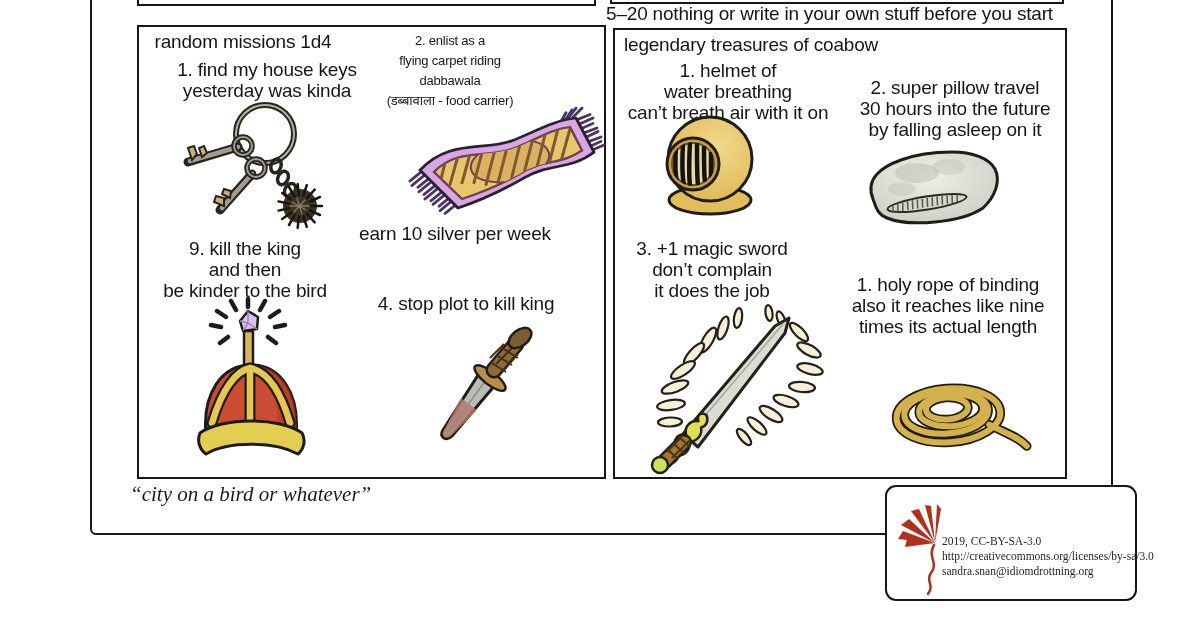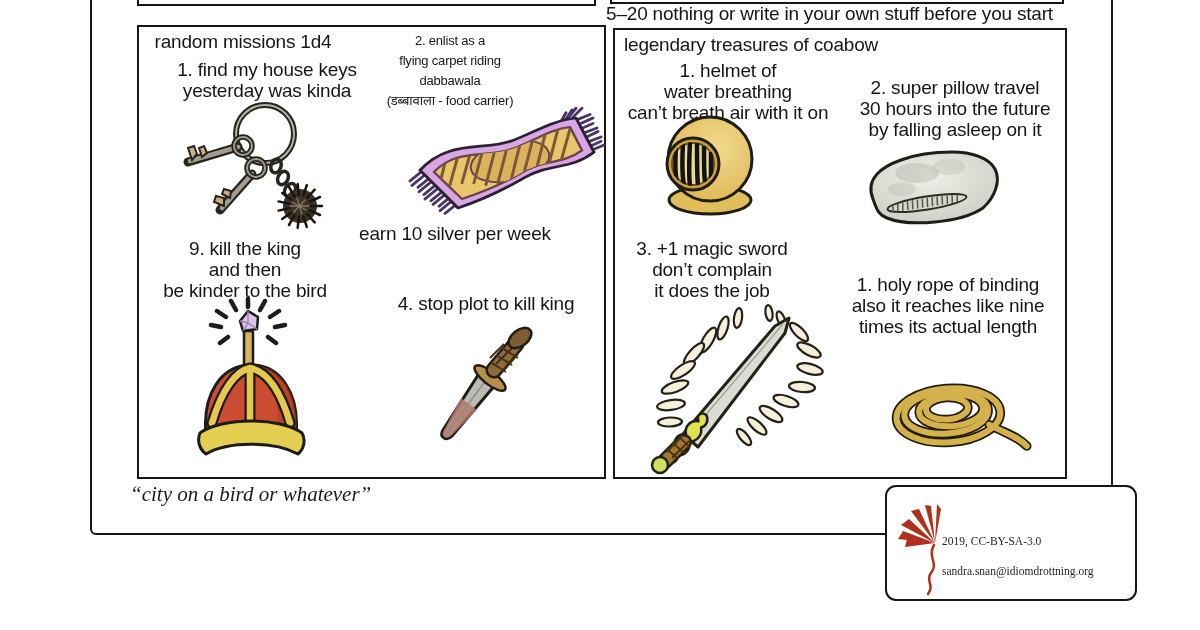--- a/index.html
+++ b/index.html
@@ -34,21 +34,21 @@
 <div class="txt" style="left:141px;top:59px;width:252px;">1. find my house keys
 yesterday was kinda</div>
 <div class="txt" style="left:340px;top:31px;width:220px;font-size:13px;line-height:20px;">2. enlist as a
 flying carpet riding
 dabbawala
 (डब्बावाला - food carrier)</div>
 <div class="txt" style="left:345px;top:223px;width:220px;">earn 10 silver per week</div>
 <div class="txt" style="left:133px;top:238px;width:224px;">9. kill the king
 and then
 be kinder to the bird</div>
-<div class="txt" style="left:376px;top:293px;width:220px;">4. stop plot to kill king</div>
+<div class="txt" style="left:356px;top:293px;width:220px;">4. stop plot to kill king</div>
 
 <svg style="left:172px;top:98px;" width="165" height="130" viewBox="0 0 165 130">
   <g stroke-linecap="round">
     <circle cx="93" cy="36" r="29" fill="none" stroke="#26241f" stroke-width="6"></circle>
     <circle cx="93" cy="36" r="29" fill="none" stroke="#b7b1a2" stroke-width="2"></circle>
     <line x1="66" y1="49" x2="16" y2="64" stroke="#26241f" stroke-width="9"></line>
     <line x1="66" y1="49" x2="18" y2="63" stroke="#a39d90" stroke-width="4.5"></line>
     <circle cx="71" cy="48" r="9" fill="none" stroke="#26241f" stroke-width="5.5"></circle>
     <circle cx="71" cy="48" r="9" fill="none" stroke="#a39d90" stroke-width="2"></circle>
     <path d="M20,62 l-4,-12 l6,-2 l3,8 Z M30,59 l-3,-9 l5,-2 l3,7 Z" fill="#c9ae7e" stroke="#26241f" stroke-width="2"></path>
@@ -228,14 +228,15 @@
       <path d="M38,40 L1,36 L6,28 Z"></path>
       <path d="M38,40 L4,22 L12,16 Z"></path>
       <path d="M38,40 L14,8 L22,6 Z"></path>
       <path d="M38,40 L28,2 L34,3 Z"></path>
       <path d="M38,40 L40,1 L44,6 Z"></path>
       <path d="M38,40 L8,44 L10,36 Z"></path>
     </g>
     <path d="M37,42 C30,54 42,60 34,70 C28,78 38,82 31,91" stroke="#b1301c" stroke-width="2.5" fill="none" stroke-linecap="round"></path>
   </svg>
   <div class="card-small" style="left:55px;top:47px;">2019, CC-BY-SA-3.0</div>
+  <div class="card-small" style="left:55px;top:62px;">http://creativecommons.org/licenses/by-sa/3.0</div>
   <div class="card-small" style="left:55px;top:77px;">sandra.snan@idiomdrottning.org</div>
 </div>
 
 </body></html>

